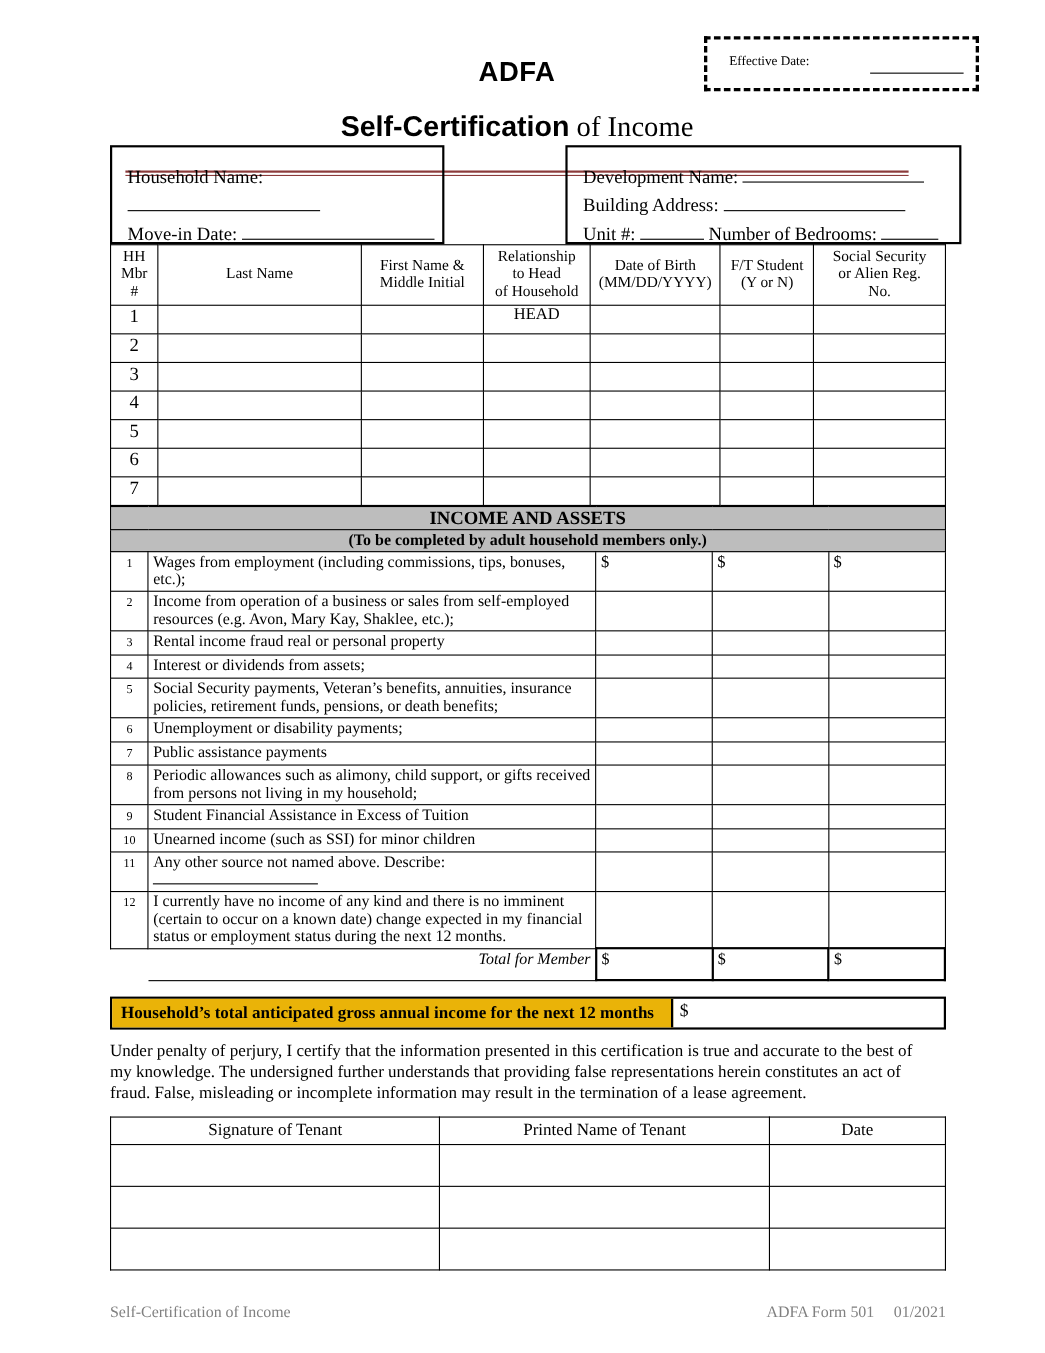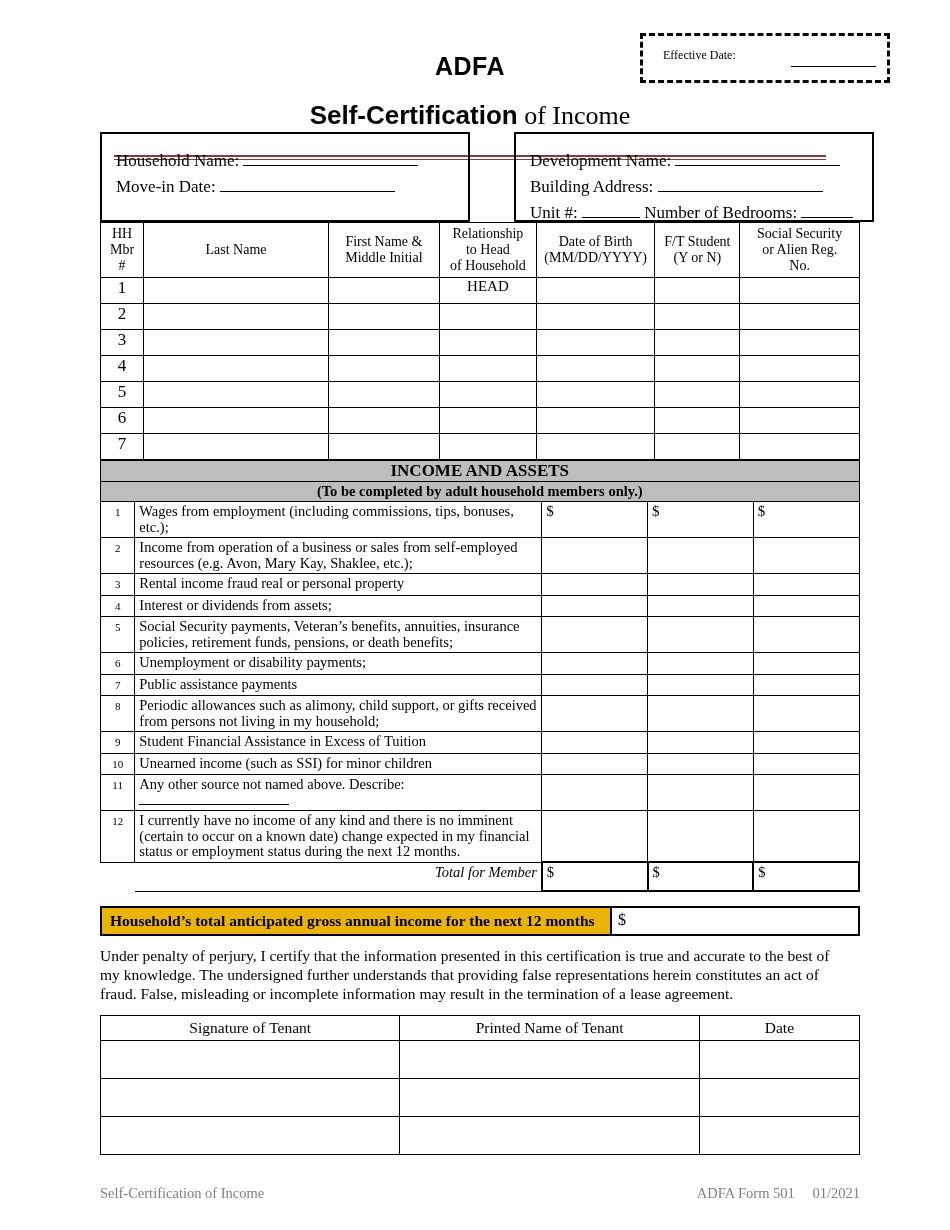--- a/index.html
+++ b/index.html
@@ -91,21 +91,21 @@
   }
   .info-box {
     position: absolute;
     border: 2.5px solid #000;
     box-sizing: border-box;
     height: 90px;
     padding: 14px 0 0 14px;
     font-size: 17px;
     line-height: 26px;
   }
-  .info-left { left: 10px; width: 370px; }
+  .info-left { left: 10px; width: 304px; }
   .info-right { left: 424px; width: 360px; }
   .ul { display: inline-block; border-bottom: 1.2px solid #000; }
   .ul-long { width: 175px; }
   .ul-mid { width: 165px; }
   .ul-short { width: 58px; }
   .ul-xshort { width: 52px; }
 
   
   table {
     border-collapse: collapse;

